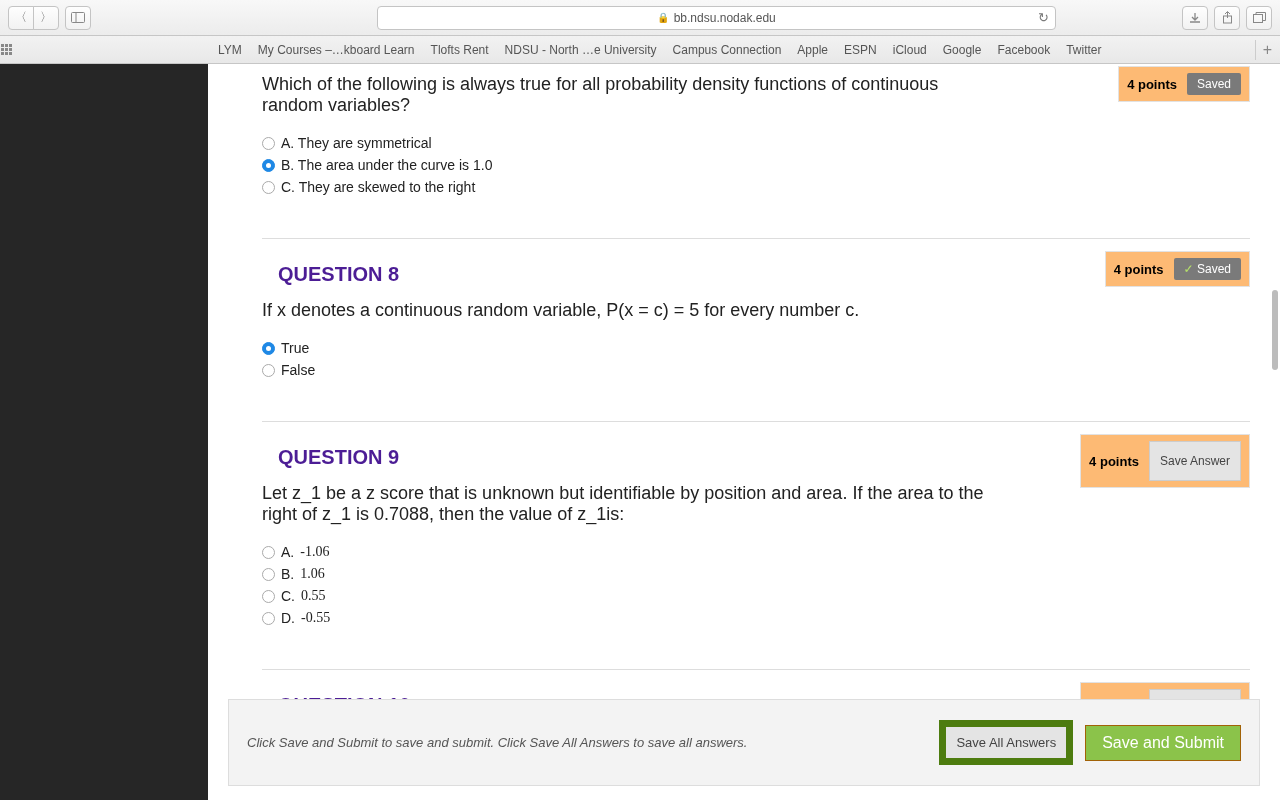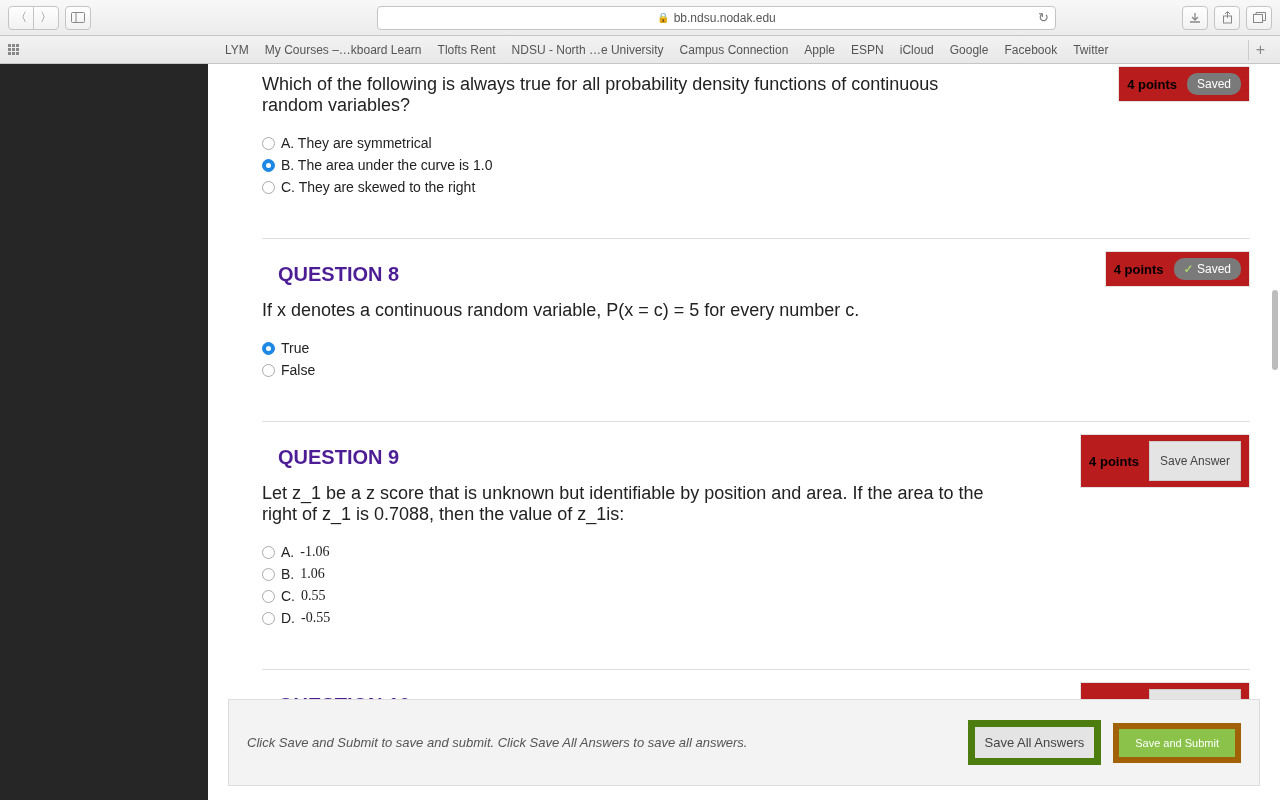--- a/index.html
+++ b/index.html
@@ -8,55 +8,55 @@
 .toolbar { height:36px; background:linear-gradient(#f8f8f8,#ececec); border-bottom:1px solid #c6c6c6; display:flex; align-items:center; padding:0 8px; gap:6px; }
 .tb-btn { width:26px; height:24px; border:1px solid #c4c4c4; border-radius:4px; background:linear-gradient(#fefefe,#f2f2f2); display:flex; align-items:center; justify-content:center; font-size:12px; color:#666; }
 .tb-group { display:flex; }
 .tb-group .tb-btn:first-child { border-radius:4px 0 0 4px; }
 .tb-group .tb-btn:last-child { border-radius:0 4px 4px 0; margin-left:-1px; }
 .url-bar { flex:1; height:24px; margin:0 120px 0 280px; border:1px solid #c4c4c4; border-radius:4px; background:#fff; display:flex; align-items:center; padding:0 8px; font-size:12px; color:#555; position:relative; justify-content:center; }
 .lock { font-size:10px; margin-right:4px; color:#7a7a7a; }
 .reload { position:absolute; right:6px; color:#7a7a7a; font-size:13px; }
 .right-tools { display:flex; gap:6px; }
 
-.favbar { height:28px; background:linear-gradient(#f2f2f2,#e8e8e8); border-bottom:1px solid #c6c6c6; display:flex; align-items:center; padding:0 8px; gap:16px; font-size:12px; color:#555; }
+.favbar { height:28px; background:linear-gradient(#f2f2f2,#e8e8e8); border-bottom:1px solid #c6c6c6; display:flex; align-items:center; padding:0 1px; gap:16px; font-size:12px; color:#555; }
 .grid-icon { display:grid; grid-template-columns:repeat(3,3px); gap:1px; margin-right:190px; }
 .grid-icon span { width:3px; height:3px; background:#888; }
 .add-tab { margin-left:auto; width:24px; height:20px; display:flex; align-items:center; justify-content:center; border-left:1px solid #ccc; color:#888; font-size:16px; }
 
 .page { display:flex; height:calc(800px - 64px); }
 .left-rail { width:208px; background:#262626; }
 .content { flex:1; background:#fff; position:relative; overflow:hidden; }
 .quiz-wrap { padding:0 30px 140px 54px; }
 
 .qblock { border-top:1px solid #ddd; padding:24px 0 30px 0; margin-top:10px; position:relative; }
 .qblock.first { border-top:none; padding-top:0; }
 .qhead { display:flex; align-items:center; margin:0 0 14px 16px; }
 .qtitle { font-weight:bold; font-size:20px; color:#4c1d95; }
-.pts-box { position:absolute; right:0; top:12px; background:#b91c1c; border:1px solid #e2e2e2; padding:6px 8px; display:flex; align-items:center; gap:10px; font-size:13px; }
+.pts-box { position:absolute; right:0; top:12px; background:#fdba74; border:1px solid #e2e2e2; padding:6px 8px; display:flex; align-items:center; gap:10px; font-size:13px; }
 .pts-box .pts { font-weight:bold; }
-.saved-badge { background:#7a7a7a; color:#fff; padding:4px 10px; font-size:12px; border-radius:10px; }
+.saved-badge { background:#7a7a7a; color:#fff; padding:4px 10px; font-size:12px; border-radius:2px; }
 .saved-badge.green::before { content:"✓ "; color:#b7e26a; }
 .save-ans-btn { background:#e4e4e4; border:1px solid #ccc; color:#444; padding:12px 10px; font-size:12px; cursor:pointer; }
 
 .qtext { font-size:18px; color:#222; margin-bottom:8px; max-width:740px; }
 .opts { margin-top:16px; }
 .opt { display:flex; align-items:center; gap:6px; padding:3px 0; font-size:14px; color:#222; }
 .radio { width:13px; height:13px; border:1px solid #aaa; border-radius:50%; display:inline-block; position:relative; background:#fff; }
 .radio.sel { border-color:#1e88e5; background:#1e88e5; }
 .radio.sel::after { content:""; position:absolute; inset:3px; background:#fff; border-radius:50%; }
 .opt .letter { font-weight:normal; }
 .opt.serif .ans { font-family:Georgia,'Times New Roman',serif; }
 
 .text-input { width:160px; height:26px; border:1px solid #ccc; margin-top:10px; }
 
 .footer-bar { position:absolute; left:20px; right:20px; bottom:14px; background:#f3f3f3; border:1px solid #ddd; padding:20px 18px; display:flex; align-items:center; gap:12px; }
 .footer-bar .msg { flex:1; font-style:italic; font-size:13px; color:#555; }
 .btn-gray { background:#e4e4e4; border:7px solid #4d7c0f; color:#444; padding:8px 10px; font-size:13px; cursor:pointer; }
-.btn-green { background:#8bc34a; border:6px solid #a16207; color:#fff; padding:8px 16px; font-size:11px; cursor:pointer; }
+.btn-green { background:#8bc34a; border:1px solid #a16207; color:#fff; padding:8px 16px; font-size:16px; cursor:pointer; }
 
 .vscroll { position:absolute; right:2px; top:290px; width:6px; height:80px; background:#bcbcbc; border-radius:3px; }
 </style>
 </head>
 <body>
 
 <div class="toolbar">
   <div class="tb-group">
     <div class="tb-btn">〈</div>
     <div class="tb-btn">〉</div>

